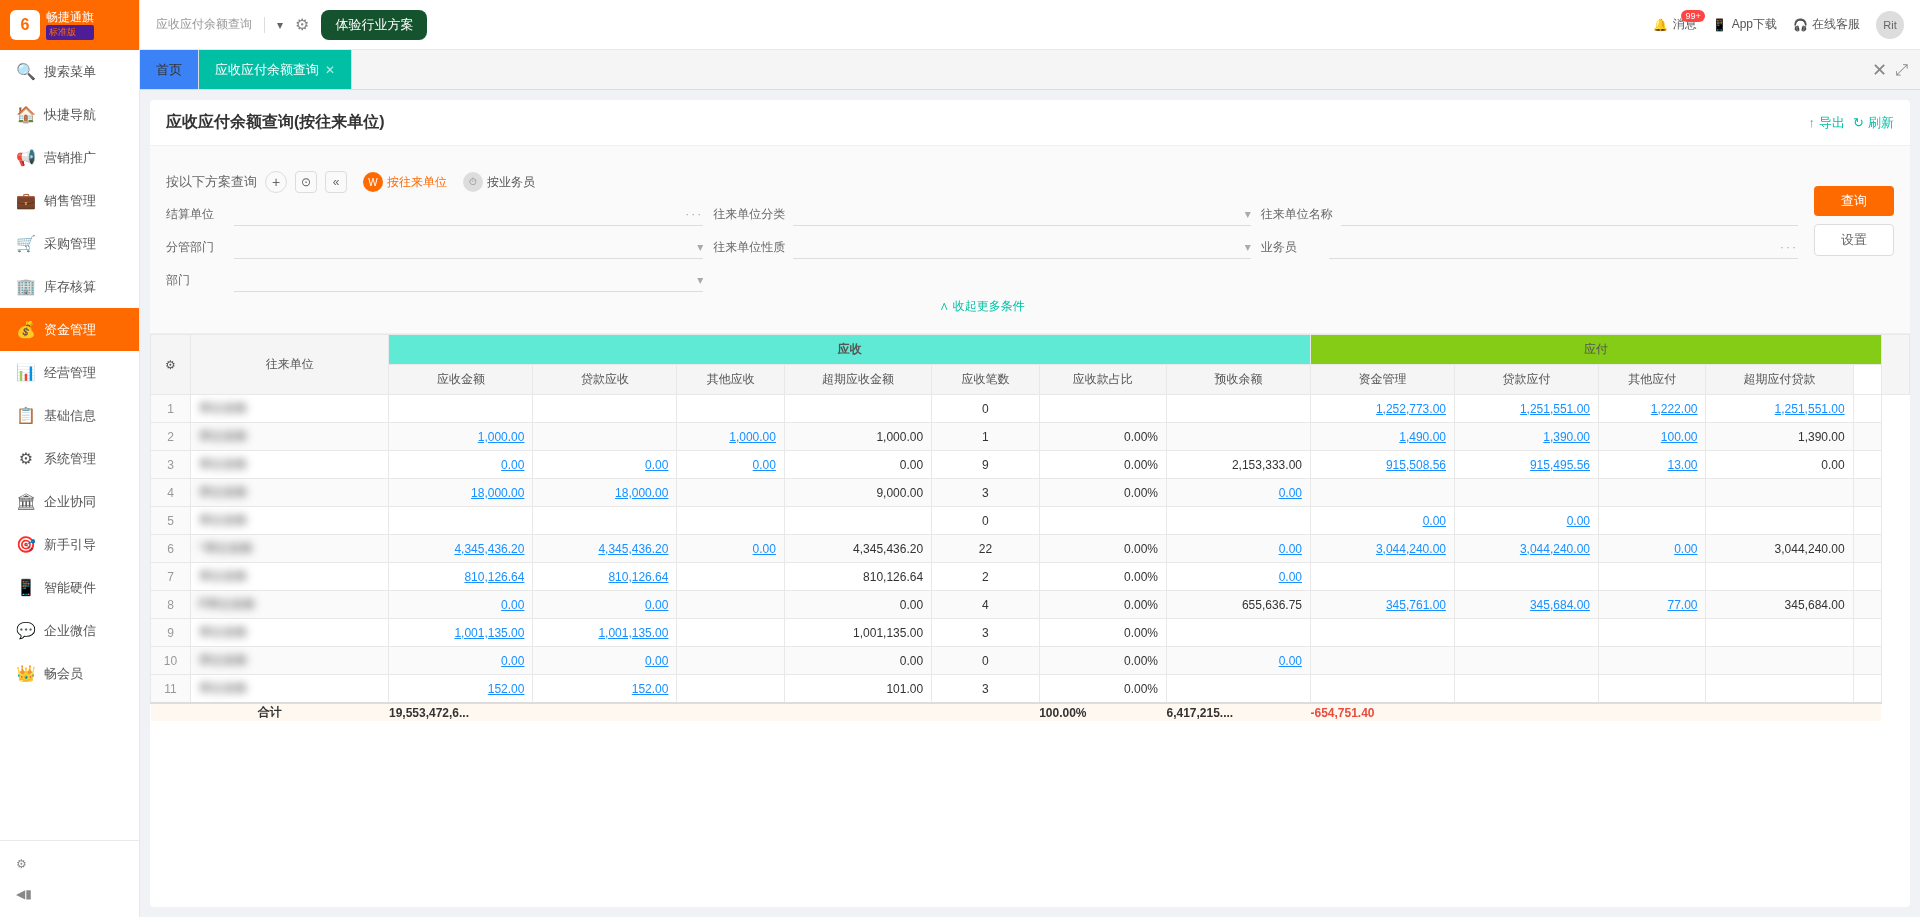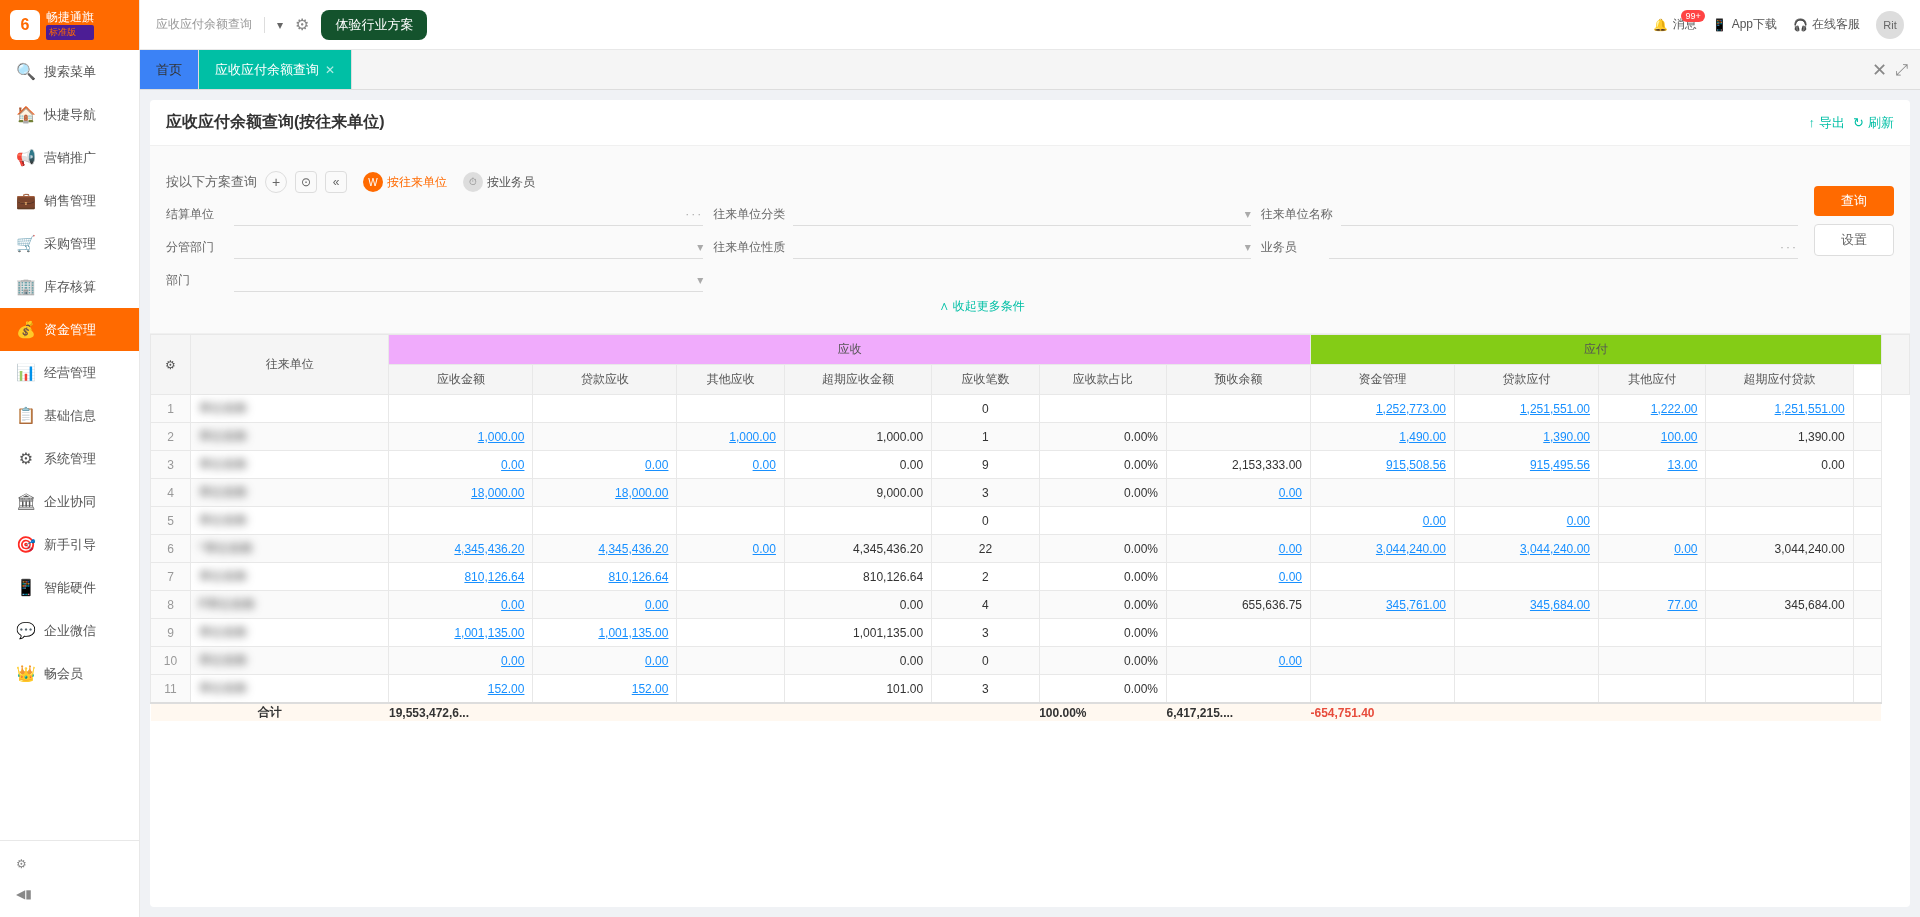--- a/index.html
+++ b/index.html
@@ -370,21 +370,21 @@
     </div>
 
     <div class="table-container">
       <table>
         <thead>
           <tr class="group-header">
             <th rowspan="2" style="width:40px;">
               <span>⚙</span>
             </th>
             <th rowspan="2" style="min-width:120px;">往来单位</th>
-            <th colspan="7" style="background:#f0abfc;">应收</th>
+            <th colspan="7" style="background:#5eead4;font-weight:bold;">应收</th>
             <th colspan="5" style="background:#84cc16;">应付</th>
             <th rowspan="2"></th>
           </tr>
           <tr>
             <th>应收金额</th>
             <th>贷款应收</th>
             <th>其他应收</th>
             <th>超期应收金额</th>
             <th>应收笔数</th>
             <th>应收款占比</th>

